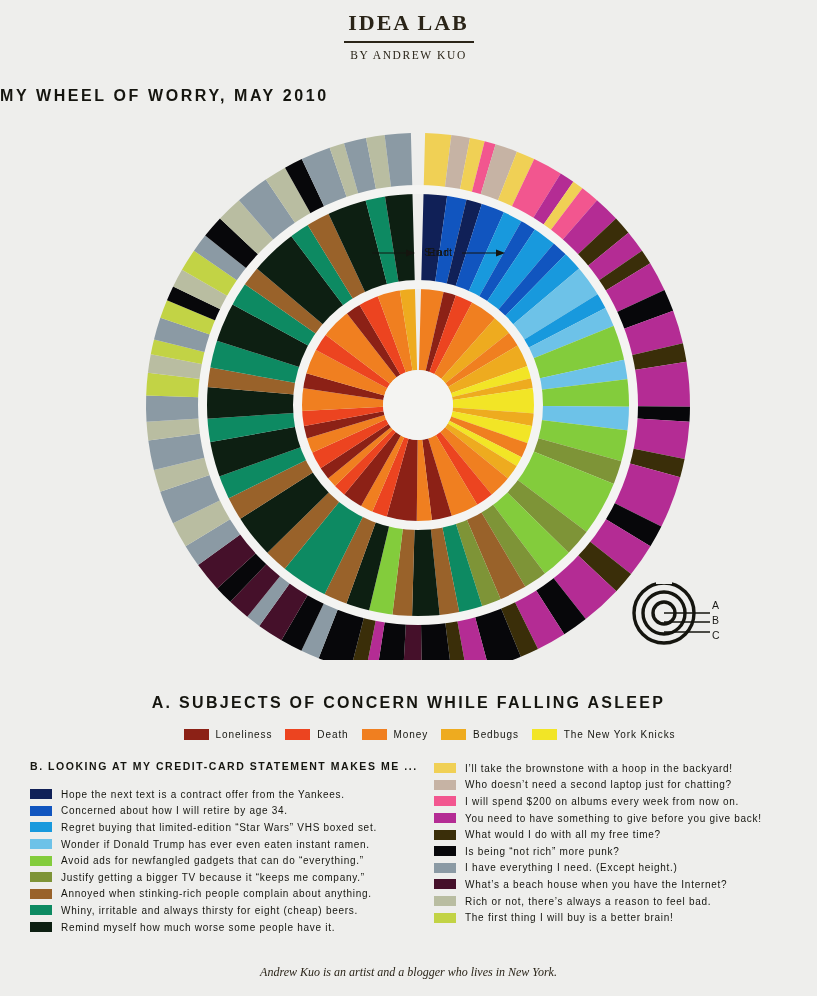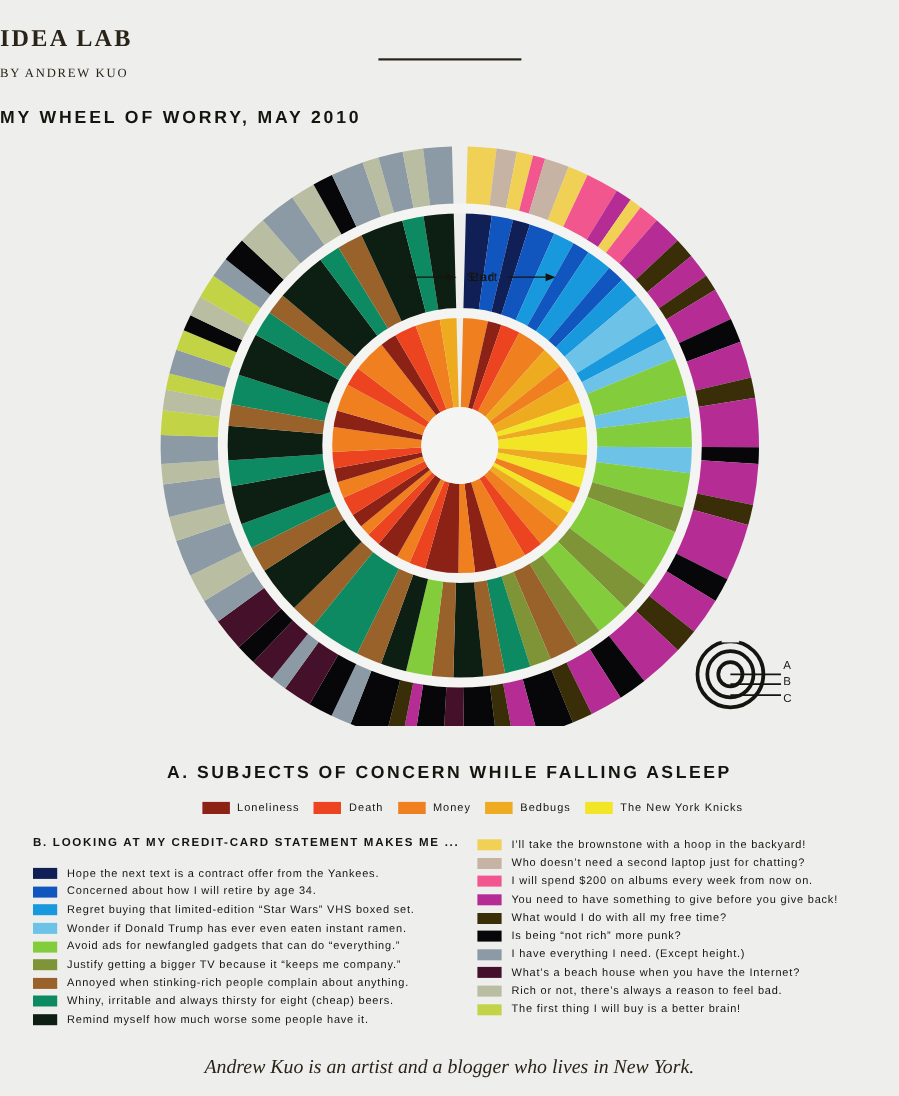--- a/index.html
+++ b/index.html
@@ -5,21 +5,21 @@
 <style>
   html,body{margin:0;padding:0;}
   body{
     width:817px;height:996px;
     background:#eeeeec;
     font-family:"Liberation Sans", sans-serif;
     color:#1b1b18;
     position:relative;
     overflow:hidden;
   }
-  .masthead{text-align:left;padding-top:24px;}
+  .masthead{text-align:center;padding-top:12px;}
   .masthead-title{
     font-family:"Liberation Serif", serif;
     font-weight:bold;
     font-size:22px;
     letter-spacing:2px;
     color:#2a2418;
     line-height:1;
   }
   .masthead-rule{
     width:130px;height:2px;background:#2a2418;
@@ -74,21 +74,21 @@
   .col .heading{
     font-size:10.5px;font-weight:bold;letter-spacing:1.55px;color:#15150f;
     white-space:nowrap;margin-bottom:14px;
   }
   .li{display:flex;align-items:center;gap:9px;height:16.6px;}
   .li .sw{width:22px;height:10px;flex:0 0 22px;}
   .li .txt{font-size:10px;letter-spacing:.72px;color:#15150f;white-space:nowrap;}
 
   .footer{
     position:absolute;left:0;bottom:16px;width:817px;text-align:center;
-    font-family:"Liberation Serif", serif;font-style:italic;font-size:18px;
+    font-family:"Liberation Serif", serif;font-style:italic;font-size:12px;
     color:#2a2418;
   }
 </style>
 </head>
 <body>
 
 <div class="masthead">
   <div class="masthead-title">IDEA LAB</div>
   <div class="masthead-rule"></div>
   <div class="masthead-byline">BY ANDREW KUO</div>

